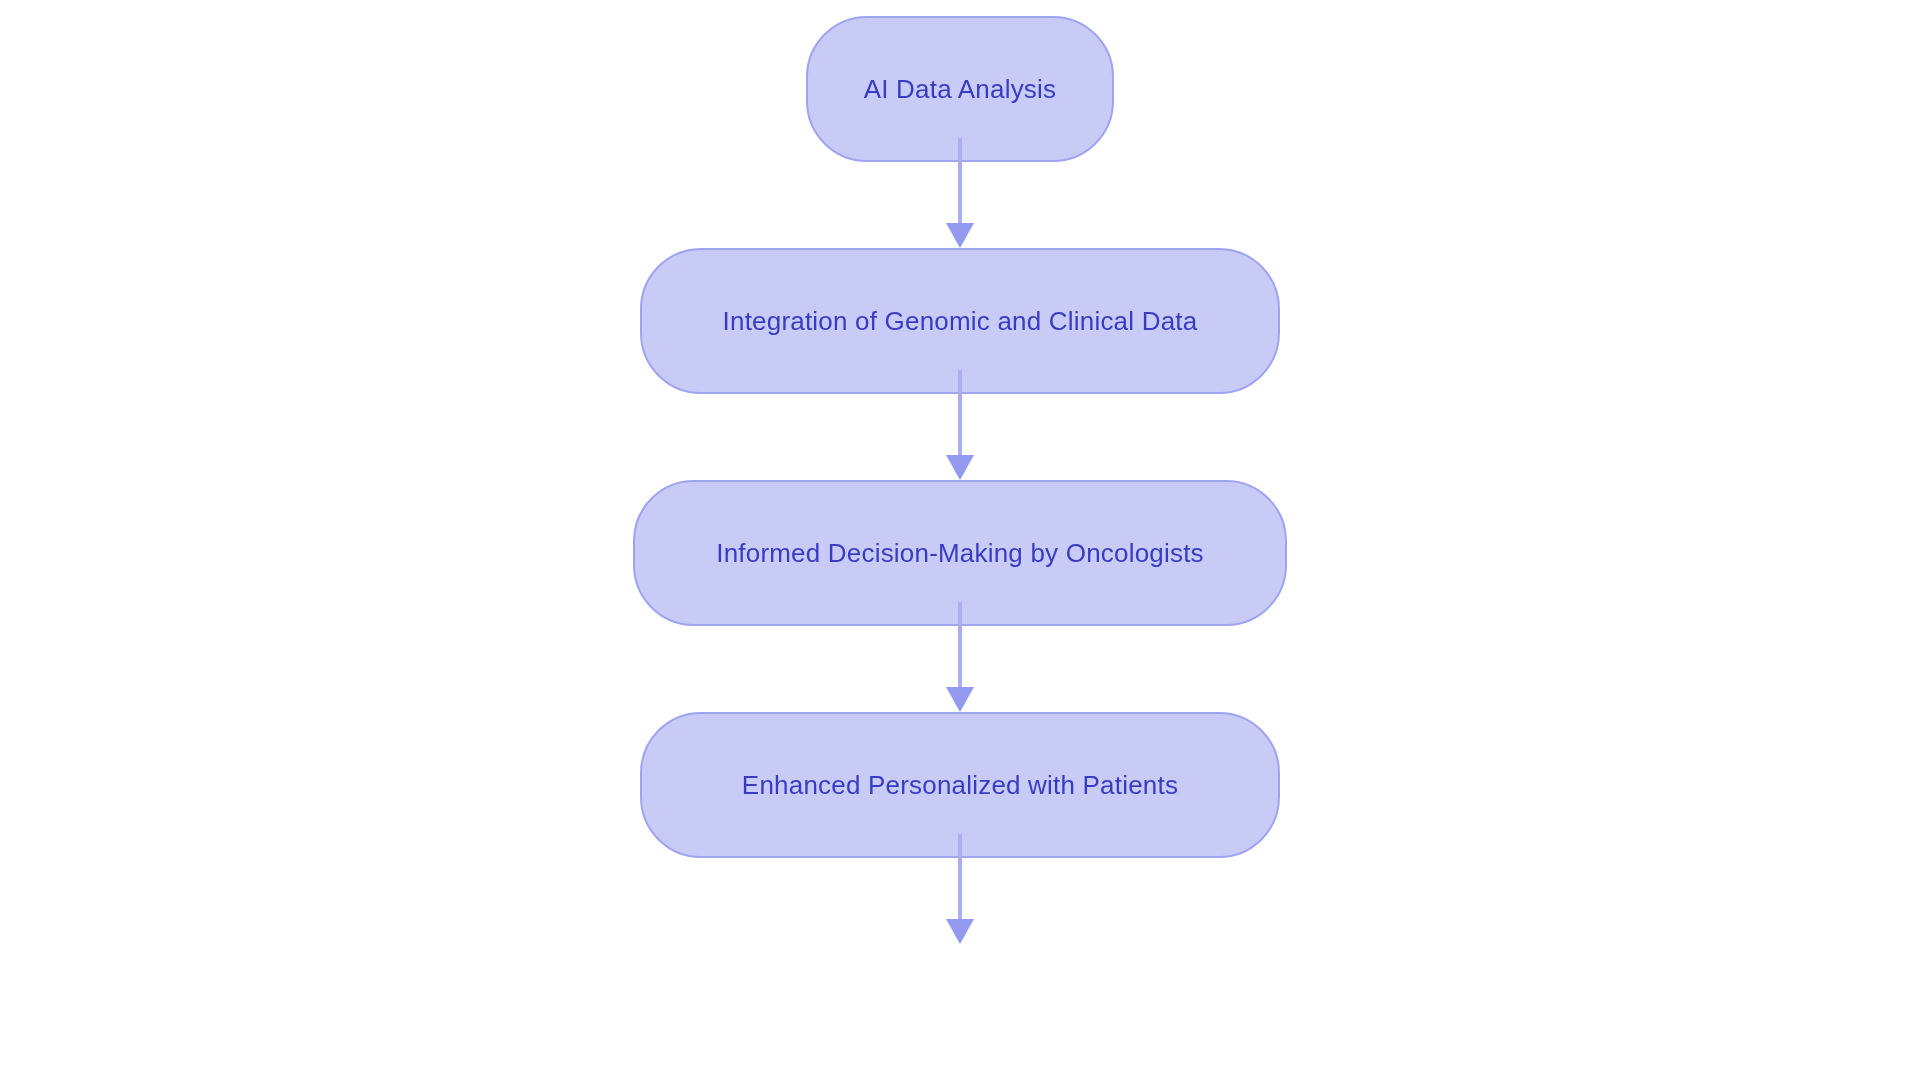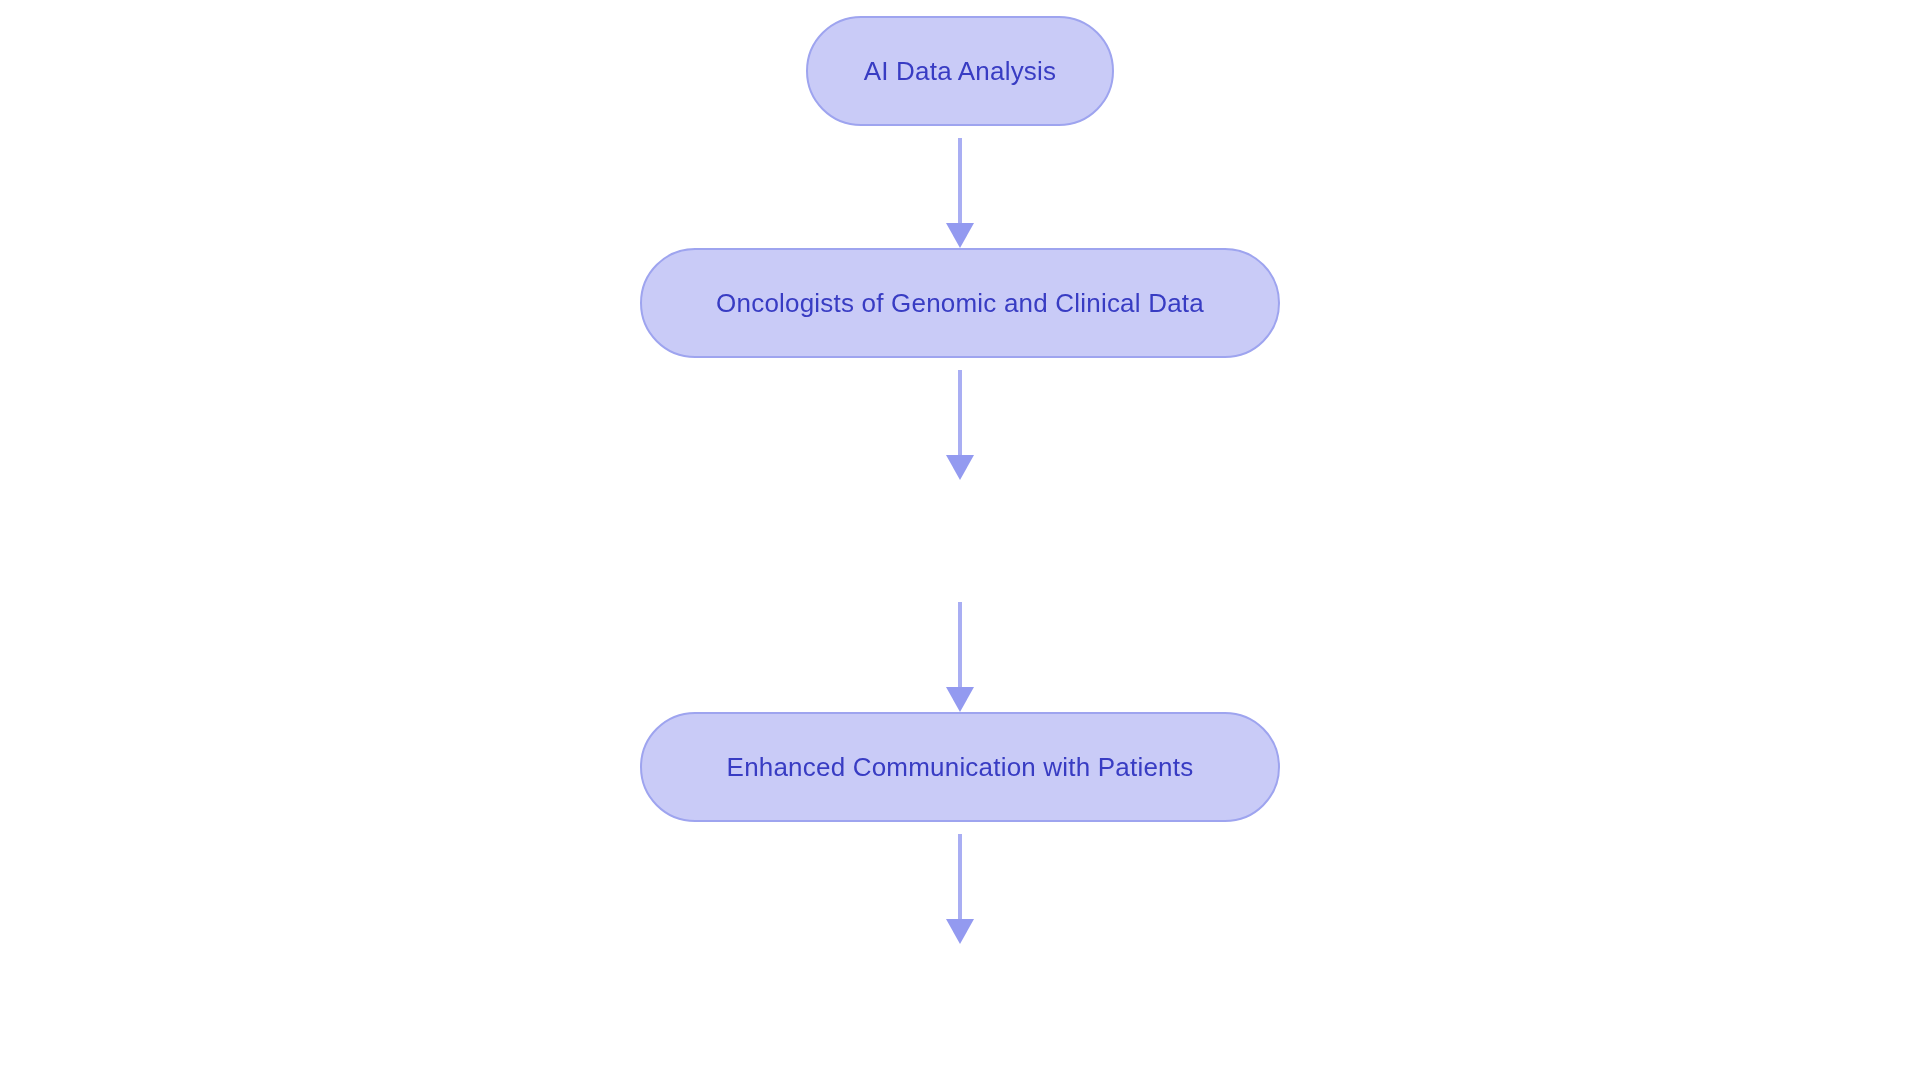--- a/index.html
+++ b/index.html
@@ -11,21 +11,21 @@
     position: relative;
     width: 1920px;
     height: 1083px;
     background: var(--background, #ffffff);
     font-family: "Liberation Sans", "DejaVu Sans", sans-serif;
     overflow: hidden;
   }
   .node {
     position: absolute;
     box-sizing: border-box;
-    height: 110px;
+    height: 146px;
     border-radius: 61px;
     background: var(--node-fill, #c9cbf7);
     border: 2px solid var(--node-border, #9ea4ef);
     color: var(--node-text, #383cc3);
     display: flex;
     align-items: center;
     justify-content: center;
     text-align: center;
     font-size: 26px;
     letter-spacing: 0.2px;
@@ -75,36 +75,39 @@
   <div class="node node-1">
     <span>AI Data Analysis</span>
   </div>
 
   <div class="arrow arrow-1">
     <div class="shaft"></div>
     <div class="head"></div>
   </div>
 
   <div class="node node-2">
-    <span>Oncologists of Genomic and Clinical Data</span>
+    <span>Integration of Genomic and Clinical Data</span>
   </div>
 
   <div class="arrow arrow-2">
     <div class="shaft"></div>
     <div class="head"></div>
   </div>
 
+  <div class="node node-3">
+    <span>Informed Decision-Making by Oncologists</span>
+  </div>
 
   <div class="arrow arrow-3">
     <div class="shaft"></div>
     <div class="head"></div>
   </div>
 
   <div class="node node-4">
-    <span>Enhanced Communication with Patients</span>
+    <span>Enhanced Personalized with Patients</span>
   </div>
 
   <div class="arrow arrow-4">
     <div class="shaft"></div>
     <div class="head"></div>
   </div>
 
 
 </div>
 

